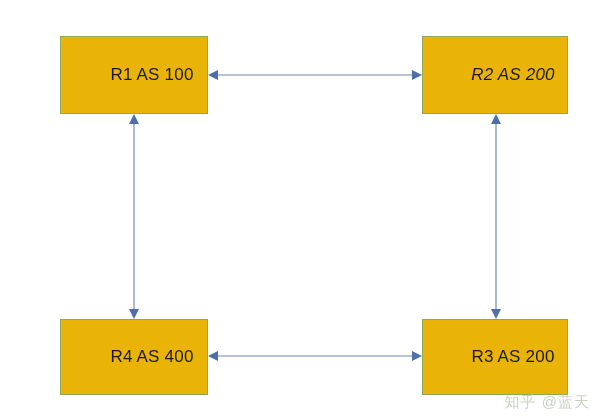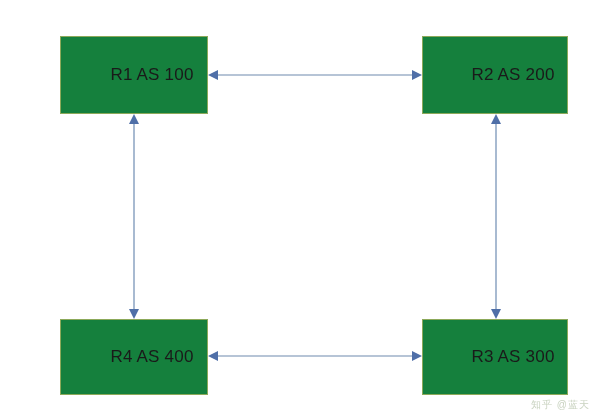--- a/index.html
+++ b/index.html
@@ -11,36 +11,36 @@
     position: relative;
     width: 600px;
     height: 420px;
     background: #ffffff;
     overflow: hidden;
     font-family: "Liberation Sans", sans-serif;
   }
   .node {
     position: absolute;
     box-sizing: border-box;
-    background: #15803d;
+    background: #eab308;
     border: 1.5px solid #8ca95a;
     display: flex;
     align-items: center;
     justify-content: center;
     padding-left: 36px;
   }
   .node-label {
     font-family: "Liberation Sans", sans-serif;
     font-size: 17px;
     color: #1a1a1a;
     letter-spacing: 0.2px;
     white-space: nowrap;
   }
   #node-r1 { left: 60px;  top: 36px;  width: 148px; height: 78px; }
-  #node-r2 { left: 422px; top: 36px;  width: 146px; height: 78px; }
+  #node-r2 { left: 422px; top: 36px;  width: 146px; height: 78px; font-style: italic; }
   #node-r4 { left: 60px;  top: 319px; width: 148px; height: 76px; align-items: center; }
   #node-r3 { left: 422px; top: 319px; width: 146px; height: 76px; }
 
   .edge-svg {
     position: absolute;
     left: 0;
     top: 0;
     width: 600px;
     height: 420px;
     pointer-events: none;
@@ -58,21 +58,21 @@
   }
   .arrow-head {
     fill: #4f6fa8;
   }
 
   #watermark {
     position: absolute;
     right: 10px;
     bottom: 8px;
     font-family: "Liberation Sans", sans-serif;
-    font-size: 10px;
+    font-size: 15px;
     color: #c9d3c0;
     letter-spacing: 1px;
     white-space: nowrap;
     user-select: none;
   }
 </style>
 </head>
 <body>
 
 <div id="canvas">
@@ -106,21 +106,21 @@
 
   <div class="node" id="node-r1">
     <span class="node-label">R1 AS 100</span>
   </div>
 
   <div class="node" id="node-r2">
     <span class="node-label">R2 AS 200</span>
   </div>
 
   <div class="node" id="node-r3">
-    <span class="node-label">R3 AS 300</span>
+    <span class="node-label">R3 AS 200</span>
   </div>
 
   <div class="node" id="node-r4">
     <span class="node-label">R4 AS 400</span>
   </div>
 
   <div id="watermark">知乎 @蓝天</div>
 
 </div>
 

